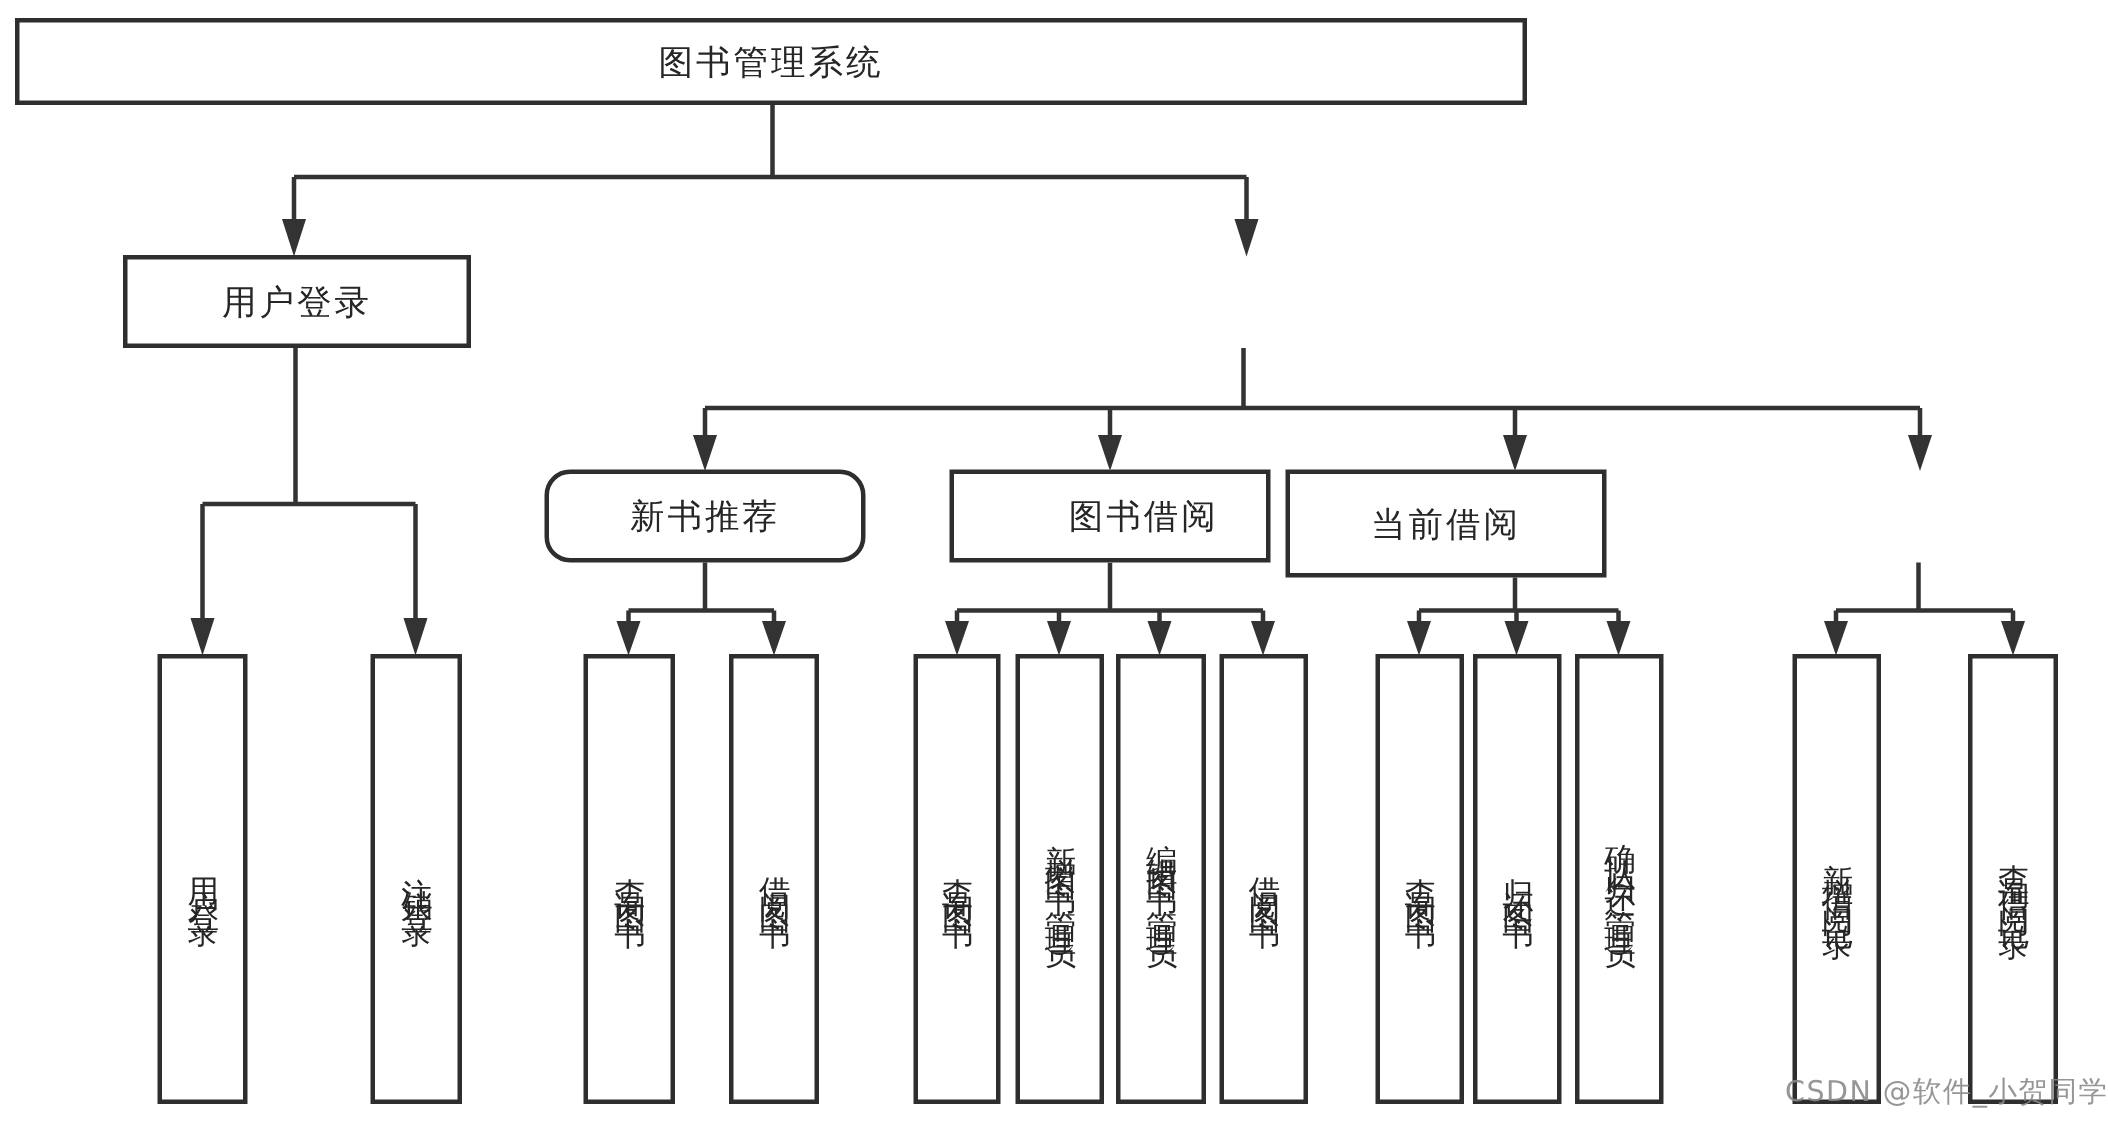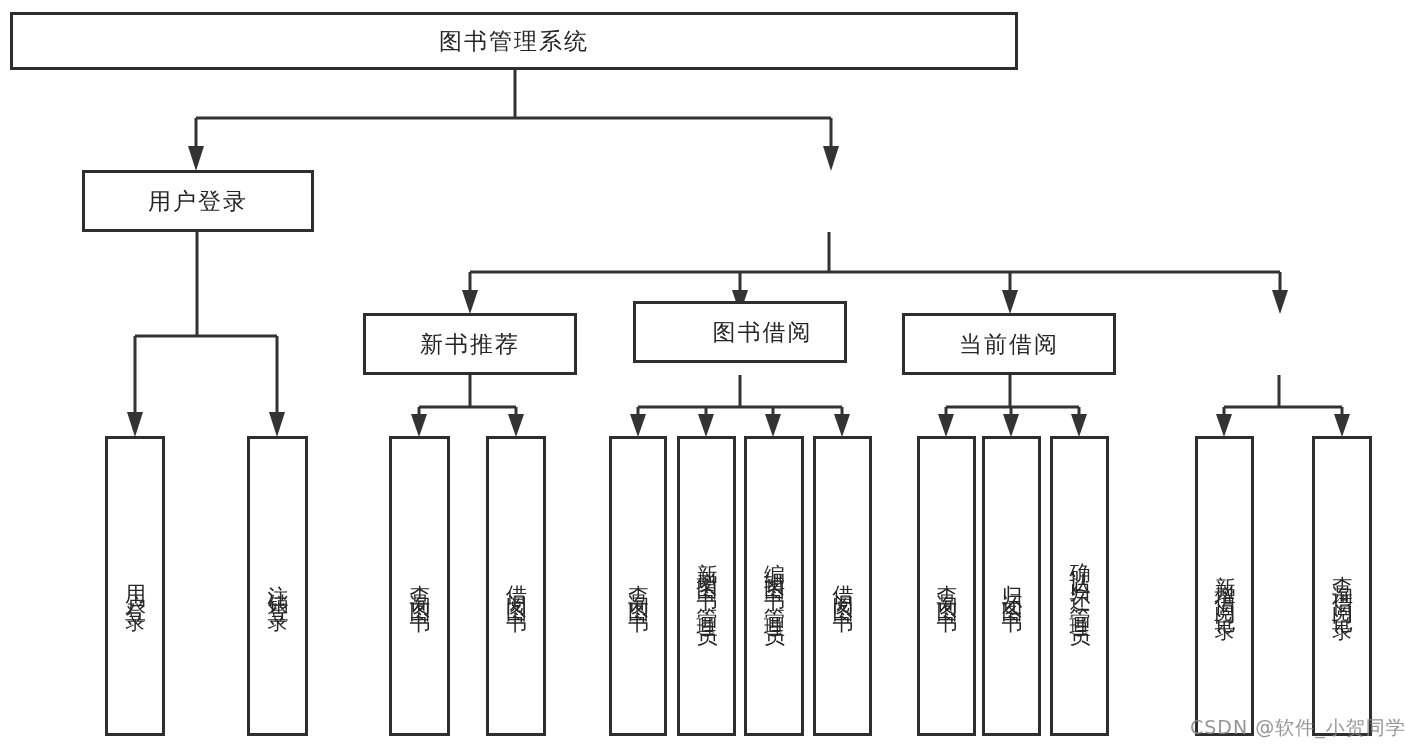--- a/index.html
+++ b/index.html
@@ -99,23 +99,23 @@
 
       <polygon points="1216,414 1232,414 1224,437"></polygon>
       <polygon points="1334,414 1350,414 1342,437"></polygon>
     </g>
   </svg>
 
   <div class="node" style="left:10px; top:12px; width:1008px; height:58px;">图书管理系统</div>
 
   <div class="node" style="left:82px; top:170px; width:232px; height:62px;">用户登录</div>
 
-  <div class="node" style="left:363px; top:313px; width:214px; height:62px;">新书推荐</div>
-  <div class="node" style="left:633px; top:301px; width:214px; height:62px;padding-left:45px;">图书借阅</div>
-  <div class="node" style="left:902px; top:313px; width:214px; height:62px;">当前借阅</div>
+  <div class="node" style="left:363px; top:313px; width:214px; height:62px;border-radius:17px;">新书推荐</div>
+  <div class="node" style="left:633px; top:313px; width:214px; height:62px;padding-left:45px;">图书借阅</div>
+  <div class="node" style="left:857px; top:313px; width:214px; height:72px;">当前借阅</div>
 
   <div class="node leaf" style="left:105px; top:436px; width:60px; height:300px;">
     <span class="vtext">用户登录</span>
   </div>
   <div class="node leaf" style="left:247px; top:436px; width:61px; height:300px;">
     <span class="vtext">注销登录</span>
   </div>
 
   <div class="node leaf" style="left:389px; top:436px; width:61px; height:300px;">
     <span class="vtext">查询图书</span>

